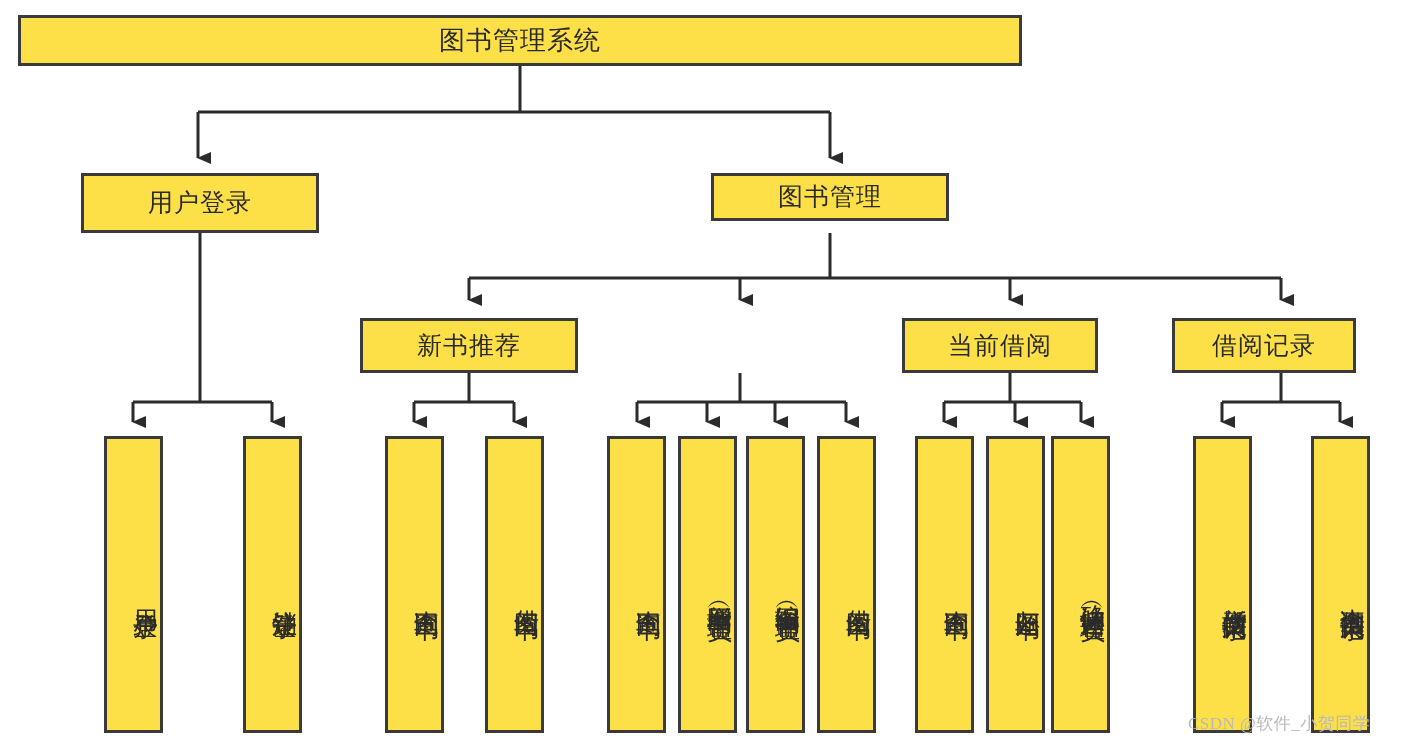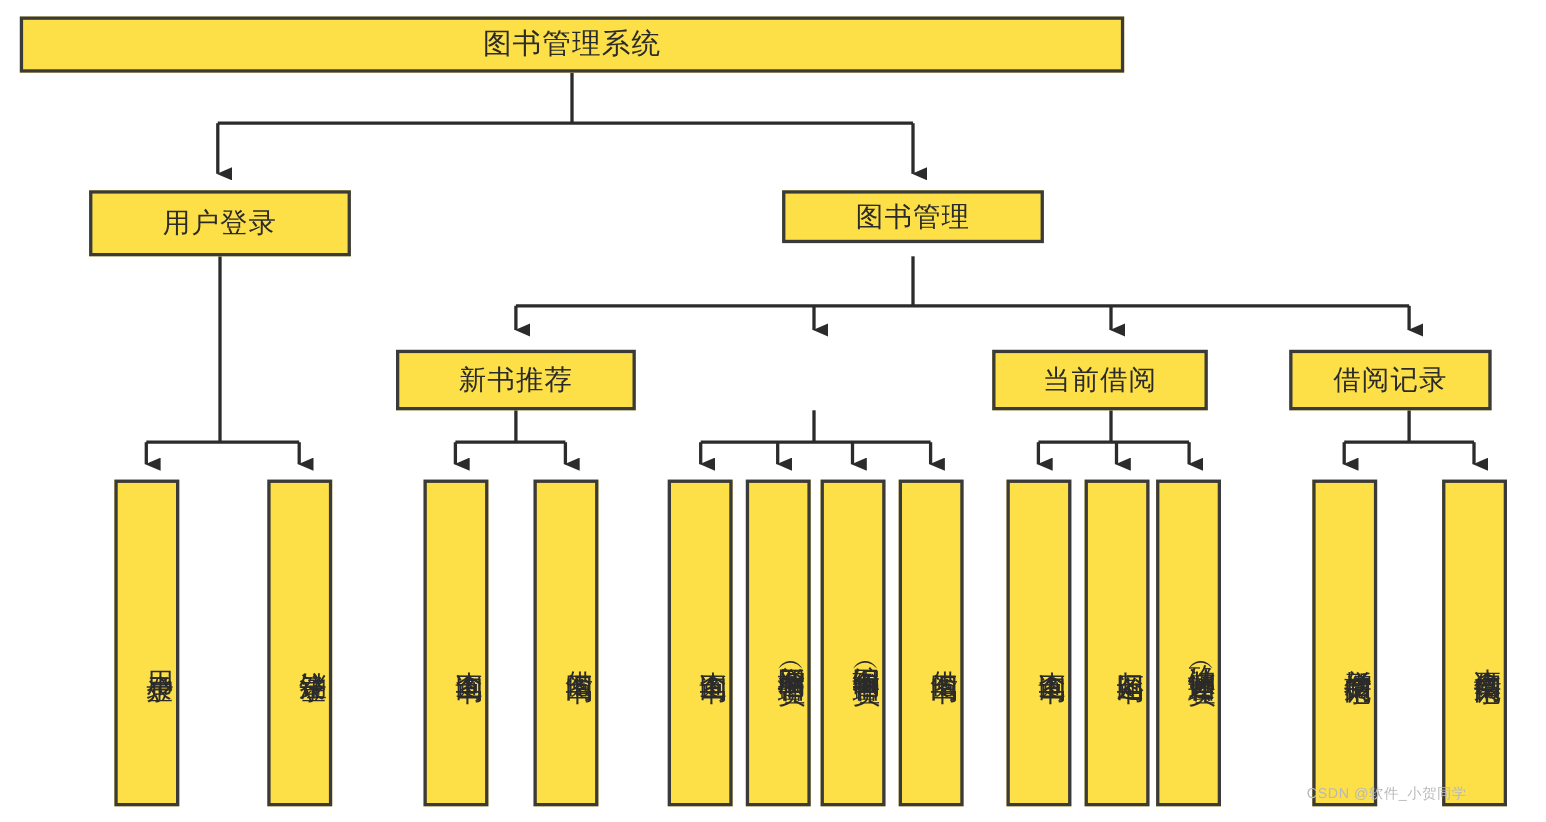--- a/index.html
+++ b/index.html
@@ -45,26 +45,26 @@
   .node.vert > span{
     writing-mode:vertical-rl;
     text-orientation:upright;
     display:block;
     white-space:nowrap;
   }
   #root-node{ font-size:26px; }
   .watermark{
     position:absolute;
     left:1188px;top:712px;
-    font-size:13px;
+    font-size:17px;
     color:#b9b9b9;
     letter-spacing:0.5px;
     white-space:nowrap;
     z-index:5;
-    font-family:Liberation Sans, sans-serif;
+    font-family:Liberation Serif, serif;
   }
 </style>
 </head>
 <body>
 
 <div id="diagram-root">
 
   <svg id="edges" viewBox="0 0 1405 747">
     <defs>
       <marker id="arrow" viewBox="0 0 12 14" refX="6" refY="13" markerWidth="12" markerHeight="14" orient="auto-start-reverse" markerUnits="userSpaceOnUse">

